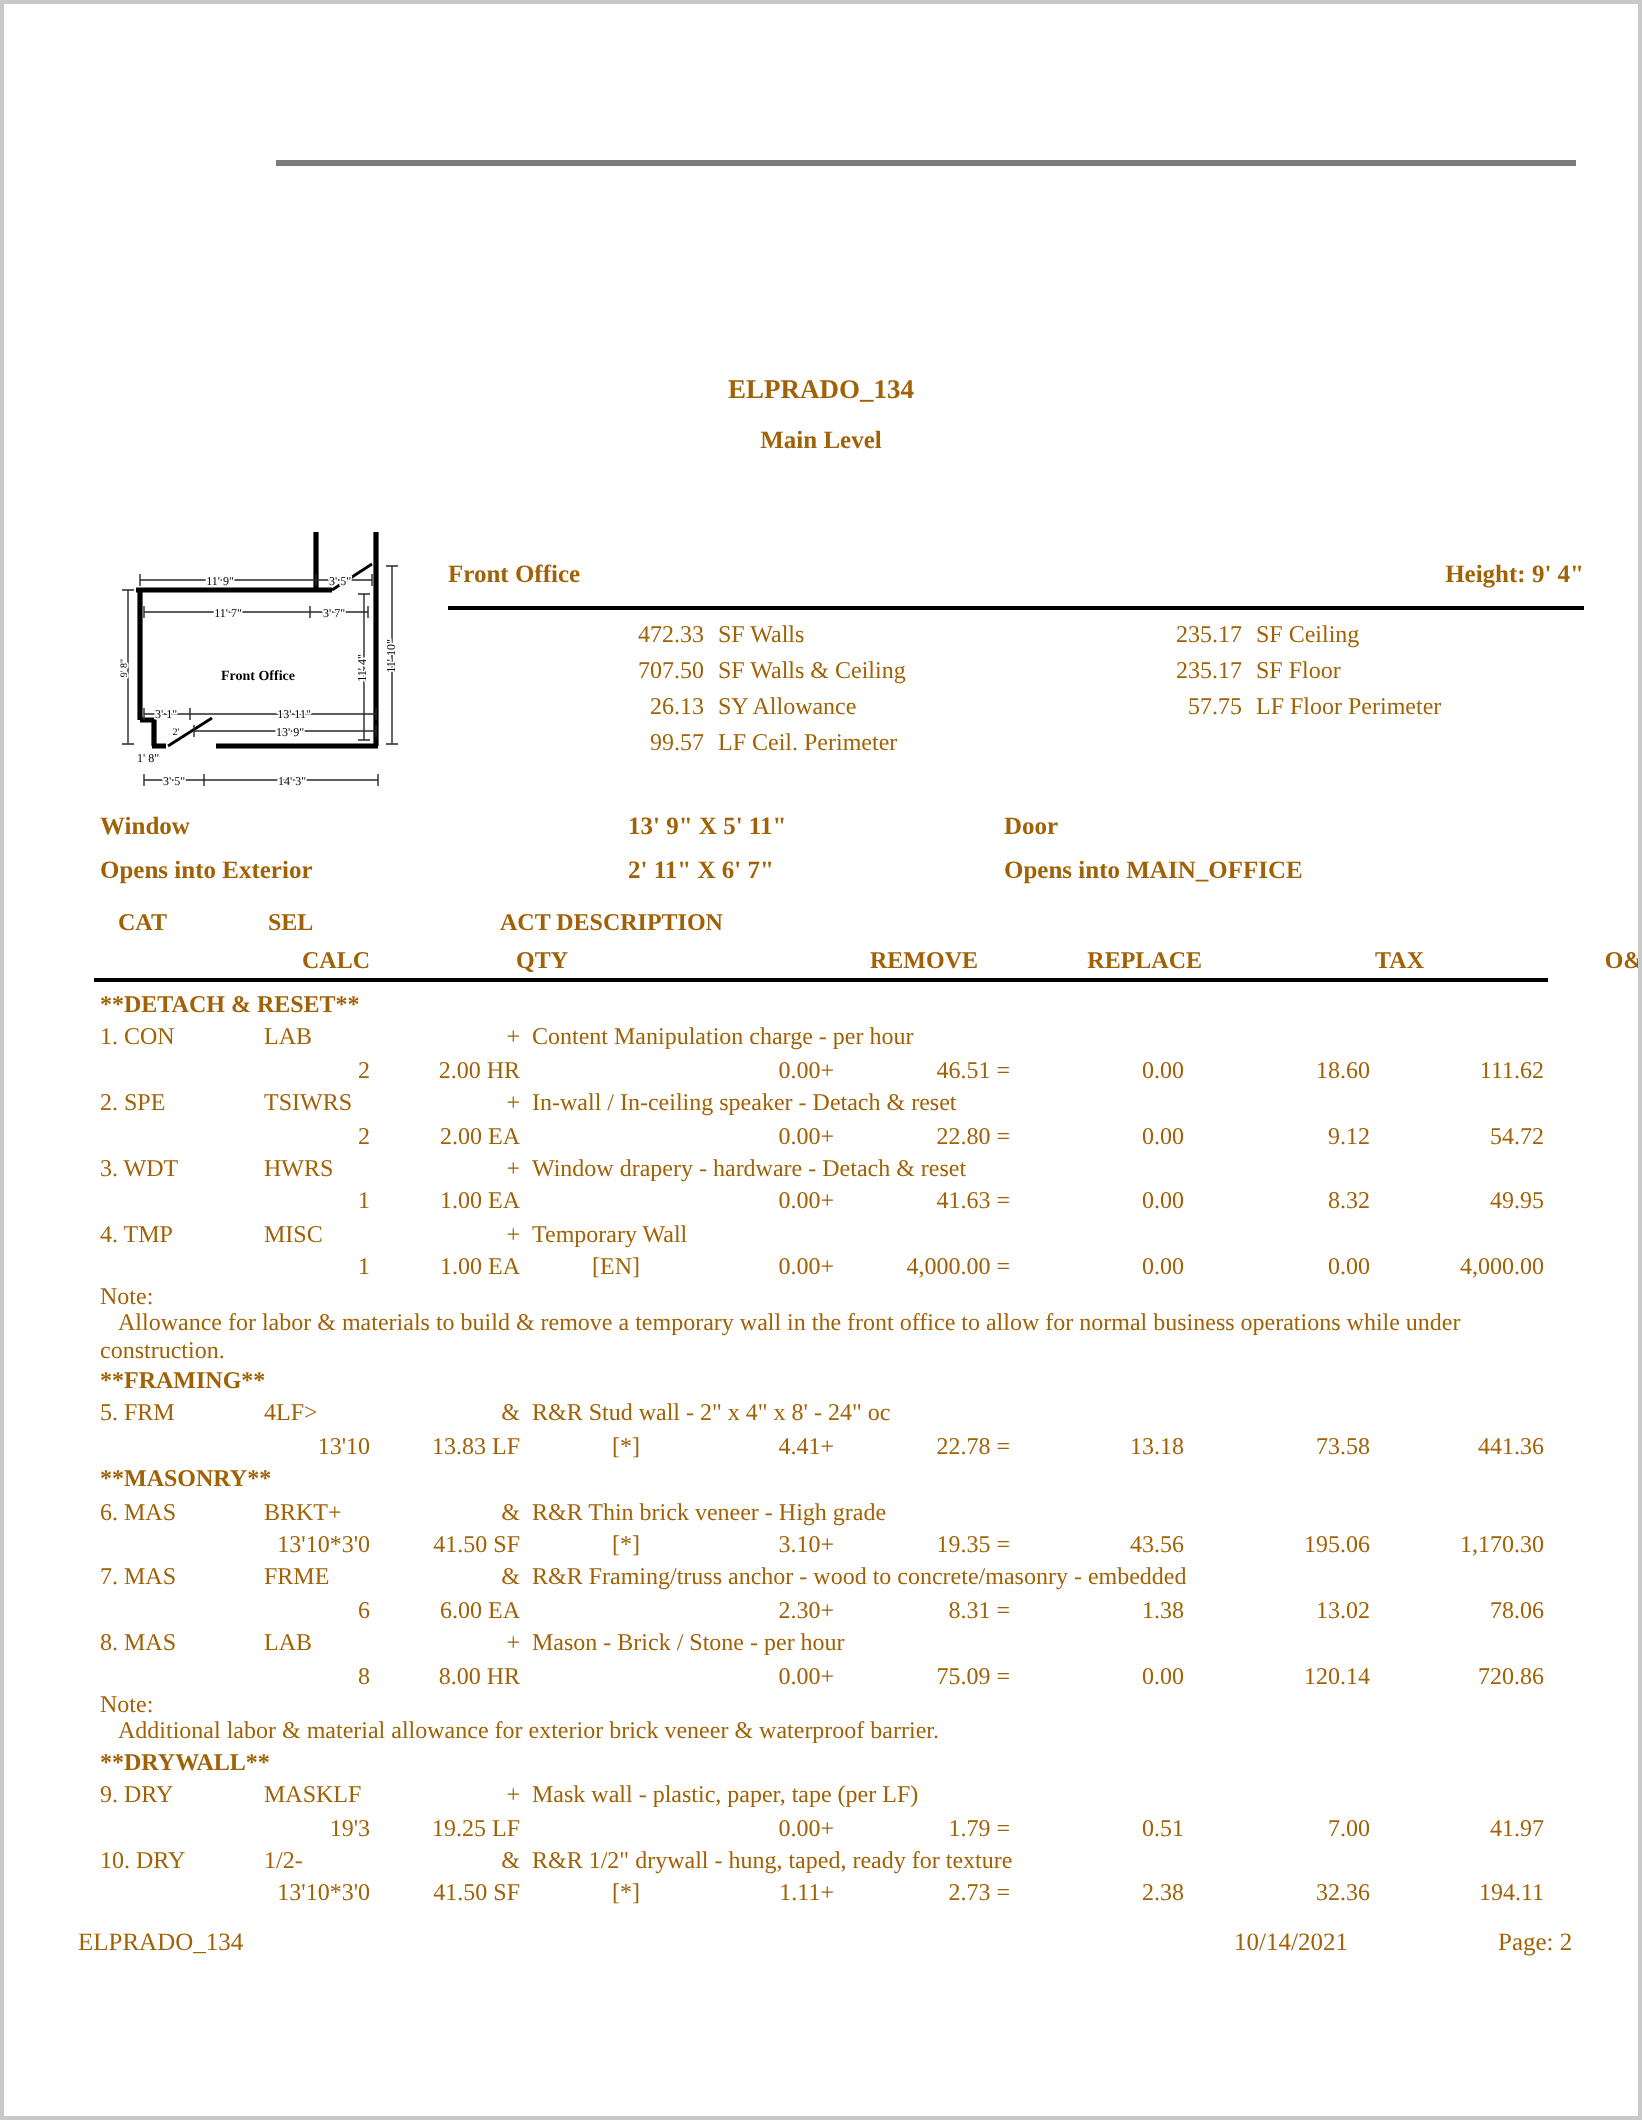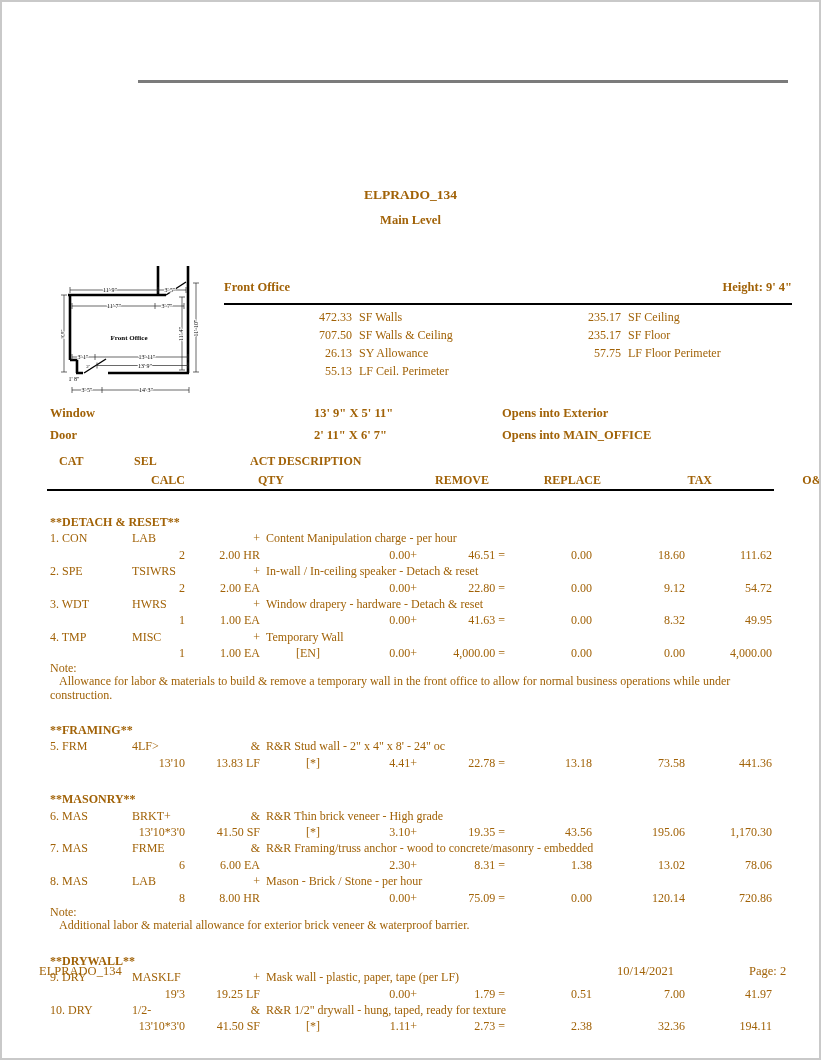--- a/index.html
+++ b/index.html
@@ -18,21 +18,21 @@
         font-size:12px;line-height:18px;}
   .meas .n{text-align:right;}
   .meas .l{padding-left:7px;}
   .open{left:48px;top:401px;width:742px;display:grid;grid-template-columns:264px 188px 290px;
         font-size:12.5px;line-height:21.5px;font-weight:bold;}
   .thdr1{left:48px;top:451px;width:722px;display:grid;grid-template-columns:82px 118px auto;
          font-size:12px;font-weight:bold;line-height:16px;}
   .thdr2{left:48px;top:470px;width:722px;font-size:12px;font-weight:bold;line-height:16px;}
   .hrule{left:45px;top:487px;width:727px;height:2px;background:#000;}
   .tbody{left:48px;top:492px;width:722px;font-size:12px;}
-  .sec{height:16.4px;line-height:16.4px;font-weight:bold;margin-top:20px;}
+  .sec{height:16.4px;line-height:16.4px;font-weight:bold;}
   .drow{display:grid;grid-template-columns:82px 118px 10px auto;height:16.4px;line-height:16.4px;}
   .drow .sign{text-align:right;}
   .drow .dsc{padding-left:6px;}
   .arow{display:grid;grid-template-columns:135px 75px 60px 97px 88px 87px 93px 87px;
         height:16.4px;line-height:16.4px;}
   .arow span{text-align:right;}
   .arow .flag{text-align:right;padding-left:10px;}
   .noteL{height:13.5px;line-height:13.5px;}
   .noteT{height:13.5px;line-height:13.5px;padding-left:9px;}
   .footer{top:962px;left:0;width:821px;font-size:12.5px;}
@@ -107,31 +107,31 @@
     <span class="n">235.17</span>
     <span class="l">SF Ceiling</span>
     <span class="n">707.50</span>
     <span class="l">SF Walls &amp; Ceiling</span>
     <span class="n">235.17</span>
     <span class="l">SF Floor</span>
     <span class="n">26.13</span>
     <span class="l">SY Allowance</span>
     <span class="n">57.75</span>
     <span class="l">LF Floor Perimeter</span>
-    <span class="n">55.13</span>
+    <span class="n">99.57</span>
     <span class="l">LF Ceil. Perimeter</span>
     <span></span>
       <span></span>
   </div>
 
   <div class="abs open">
     <span>Window</span>
     <span>13' 9" X 5' 11"</span>
+    <span>Door</span>
     <span>Opens into Exterior</span>
-    <span>Door</span>
     <span>2' 11" X 6' 7"</span>
     <span>Opens into MAIN_OFFICE</span>
   </div>
 
   <div class="abs thdr1">
     <span style="padding-left:9px">CAT</span>
     <span style="padding-left:2px">SEL</span>
     <span>ACT DESCRIPTION</span>
   </div>
   <div class="abs thdr2 arow" style="height:16px;line-height:16px;gap:24px;">

